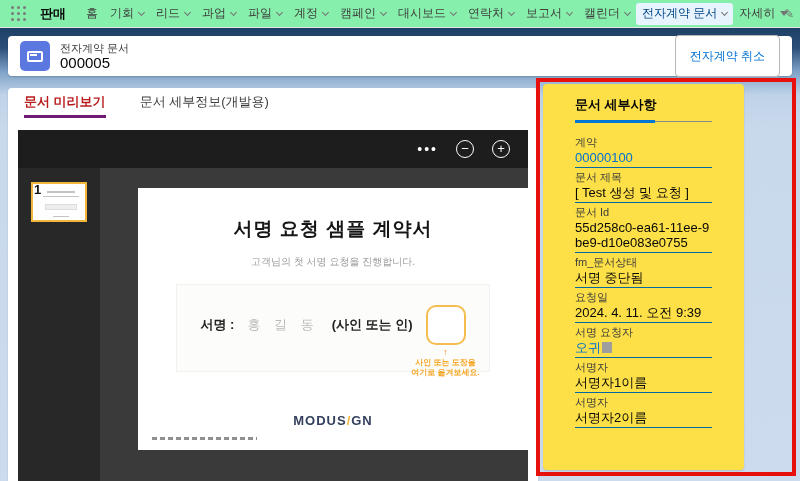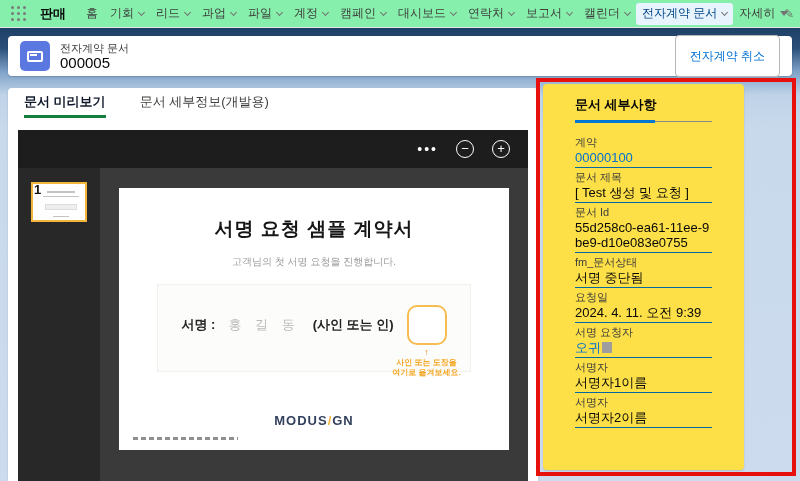--- a/index.html
+++ b/index.html
@@ -49,31 +49,31 @@
   }
 
   
   .left-card {
     position:absolute; left:8px; top:88px; width:530px; height:393px;
     background:#fff; border-radius:4px 4px 0 0; box-shadow:0 1px 2px rgba(0,0,0,.15);
     overflow:hidden;
   }
   .tabs { display:flex; align-items:flex-end; height:30px; padding:0 16px; gap:34px; }
   .tab { font-size:13px; padding-bottom:7px; cursor:pointer; color:#3e3e3c; }
-  .tab.active { color:#0f172a; border-bottom:3px solid #15803d; padding-bottom:4px; font-weight:bold; }
+  .tab.active { color:#b91c1c; border-bottom:3px solid #701a75; padding-bottom:4px; font-weight:bold; }
   .preview { position:absolute; left:10px; right:10px; top:42px; bottom:0; background:#3a3a3a; }
   .pv-toolbar { height:38px; background:#1d1d1d; display:flex; align-items:center; justify-content:flex-end; gap:18px; padding:0 18px; }
   .tb-more { color:#fff; font-size:14px; letter-spacing:2px; cursor:pointer; line-height:10px; }
   .tb-circle { width:18px; height:18px; border:1.5px solid #fff; border-radius:50%; color:#fff; font-size:13px; line-height:15px; text-align:center; cursor:pointer; }
   .pv-body { display:flex; height:313px; }
   .thumbs { width:82px; background:#282828; flex:0 0 auto; padding-top:14px; }
   .thumb { width:56px; height:40px; margin:0 auto; background:#fff; border:2px solid #f2b63c; position:relative; cursor:pointer; }
   .thumb-num { position:absolute; left:1px; top:-2px; font-size:13px; font-weight:bold; color:#111; }
   .thumb .ml { position:absolute; background:#c4c4c4; }
-  .pv-main { flex:1; display:flex; justify-content:center; }
+  .pv-main { flex:1; display:flex; justify-content:flex-end; }
 
   
   .page { width:390px; height:262px; background:#fff; margin-top:20px; position:relative; }
   .doc-title { text-align:center; margin-top:28px; font-size:19px; font-weight:bold; color:#161616; letter-spacing:1px; }
   .doc-sub { text-align:center; font-size:10px; color:#9a9a9a; line-height:20px; margin-top:10px; }
   .sig-area { width:314px; height:88px; margin:12px auto 0; background:#fcfcfa; border:1px solid #f1f1ed; display:flex; justify-content:center; align-items:flex-start; gap:13px; padding-top:20px; }
   .sig-label, .sig-paren { font-size:13px; font-weight:bold; color:#222; line-height:40px; }
   .sig-name { font-size:13px; color:#b9b9b9; letter-spacing:5px; line-height:40px; }
   .stamp-wrap { position:relative; }
   .stamp-box { width:40px; height:40px; background:#fff; border:2px solid #f5bd4f; border-radius:10px; cursor:pointer; }

